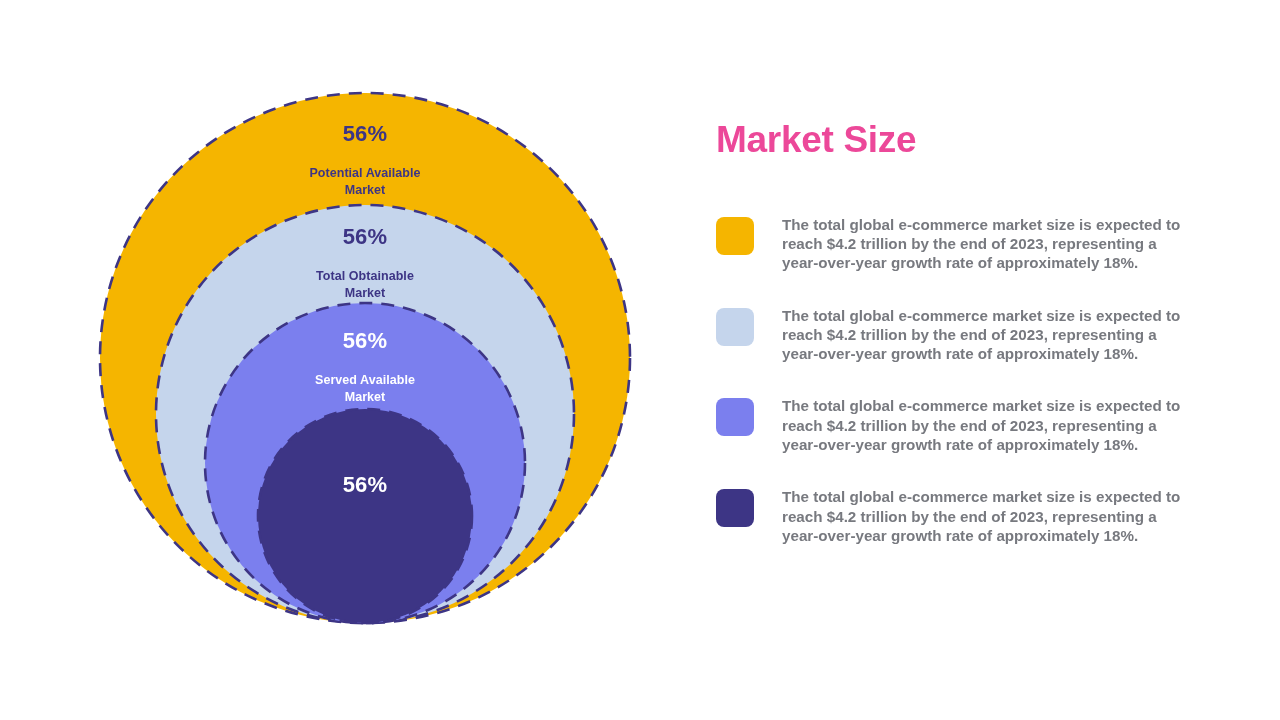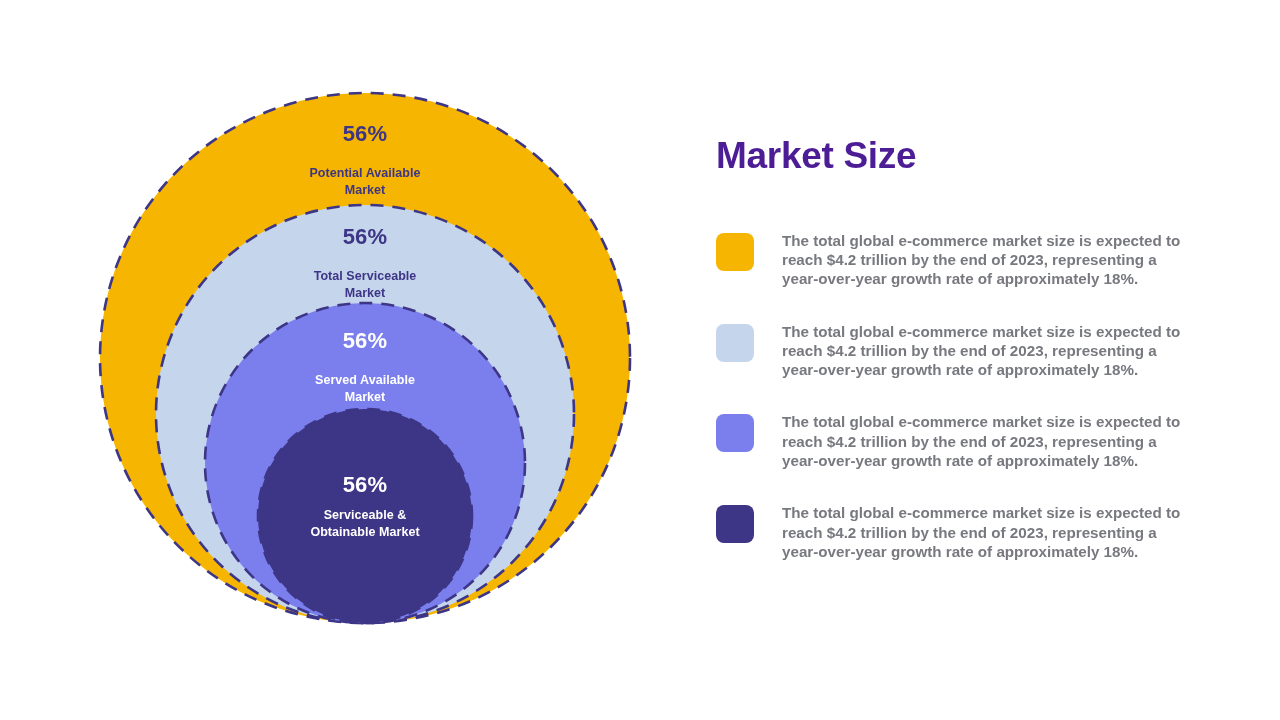--- a/index.html
+++ b/index.html
@@ -122,46 +122,42 @@
       <div class="ring-pct txt-dark">56%</div>
       <div class="ring-name txt-dark">
         <span>Potential Available</span><br>
         <span>Market</span>
       </div>
     </div>
 
     <div class="ring-label lbl-2">
       <div class="ring-pct txt-dark">56%</div>
       <div class="ring-name txt-dark">
-        <span>Total Serviceable</span><br>
+        <span>Total Obtainable</span><br>
         <span>Market</span>
       </div>
     </div>
 
     <div class="ring-label lbl-3">
       <div class="ring-pct txt-light">56%</div>
       <div class="ring-name txt-light">
         <span>Served Available</span><br>
         <span>Market</span>
       </div>
     </div>
 
     <div class="ring-label lbl-4">
       <div class="ring-pct txt-light">56%</div>
-      <div class="ring-name txt-light">
-        <span>Serviceable &amp;</span><br>
-        <span>Obtainable Market</span>
-      </div>
     </div>
 
   </div>
 
   <div class="panel">
 
-    <h1 class="panel-title" style="color: #4c1d95; margin-top: 16px;">Market Size</h1>
+    <h1 class="panel-title" style="color: #ec4899;">Market Size</h1>
 
     <div class="legend">
 
       <div class="legend-item">
         <div class="legend-swatch" style="background:#F5B500"></div>
         <div class="legend-text" style="color: rgb(119, 121, 127);">The total global e-commerce market size is expected to reach $4.2 trillion by the end of 2023, representing a year-over-year growth rate of approximately 18%.</div>
       </div>
 
       <div class="legend-item">
         <div class="legend-swatch" style="background:#C5D5EC"></div>

